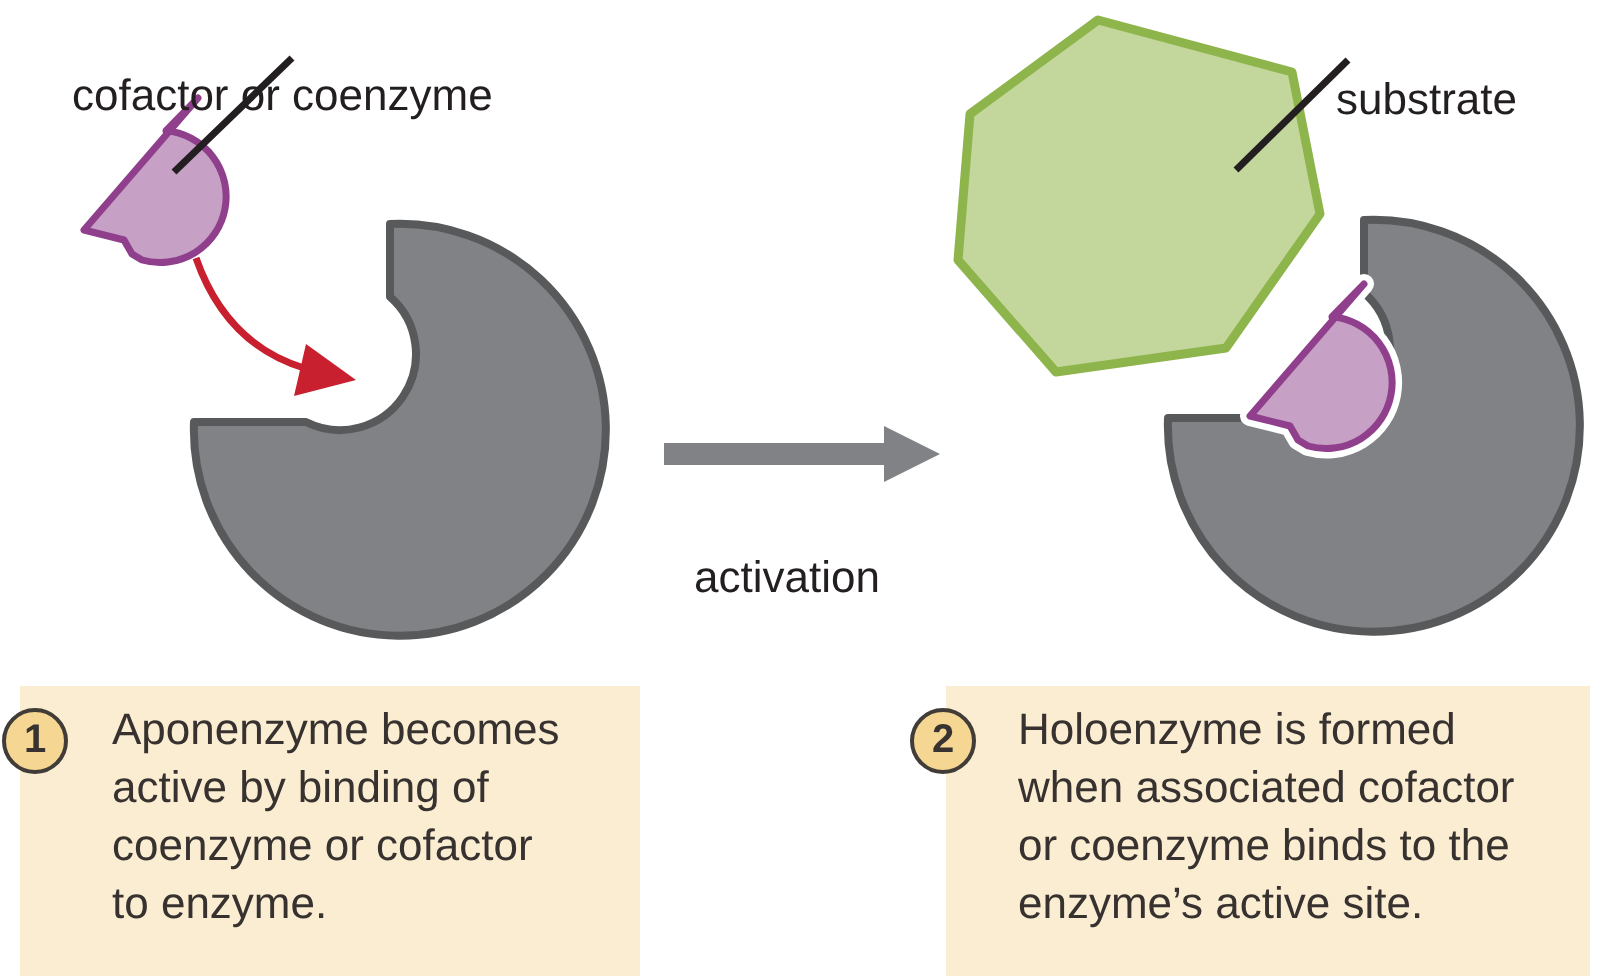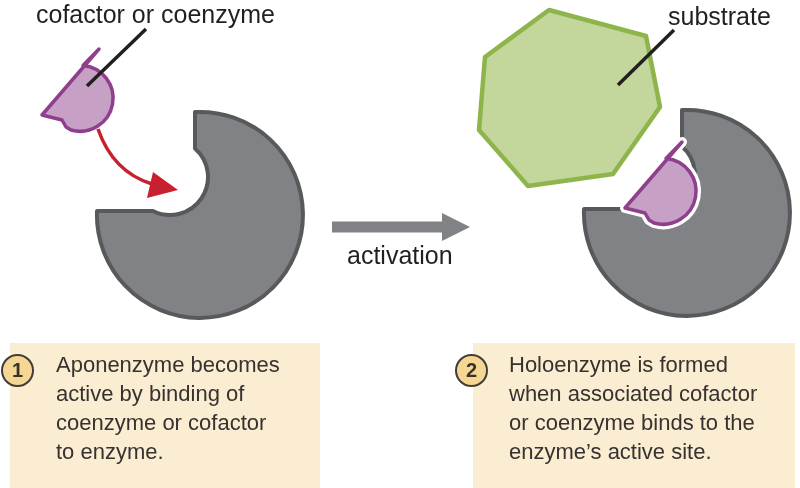--- a/index.html
+++ b/index.html
@@ -4,22 +4,23 @@
 <style>
   html,body{margin:0;padding:0;background:#ffffff;}
   .stage{
     position:relative;width:800px;height:488px;overflow:hidden;
     background:#ffffff;
     font-family:"Liberation Sans", sans-serif;
     color:#231F20;
   }
   .stage svg{position:absolute;left:0;top:0;}
   .lbl{
-    position:absolute;font-size:25px;line-height:27px;color:#231F20;
+    position:absolute;font-size:22px;line-height:27px;color:#231F20;
     white-space:nowrap;
+    margin-top:33px;
   }
   .caption-box{
     position:absolute;top:343px;height:145px;background:#FAEDD1;
   }
   .caption-text{
     position:absolute;font-size:22px;line-height:29px;color:#373230;
     white-space:pre-line;
     margin-left:12px;
   }
   .badge{

